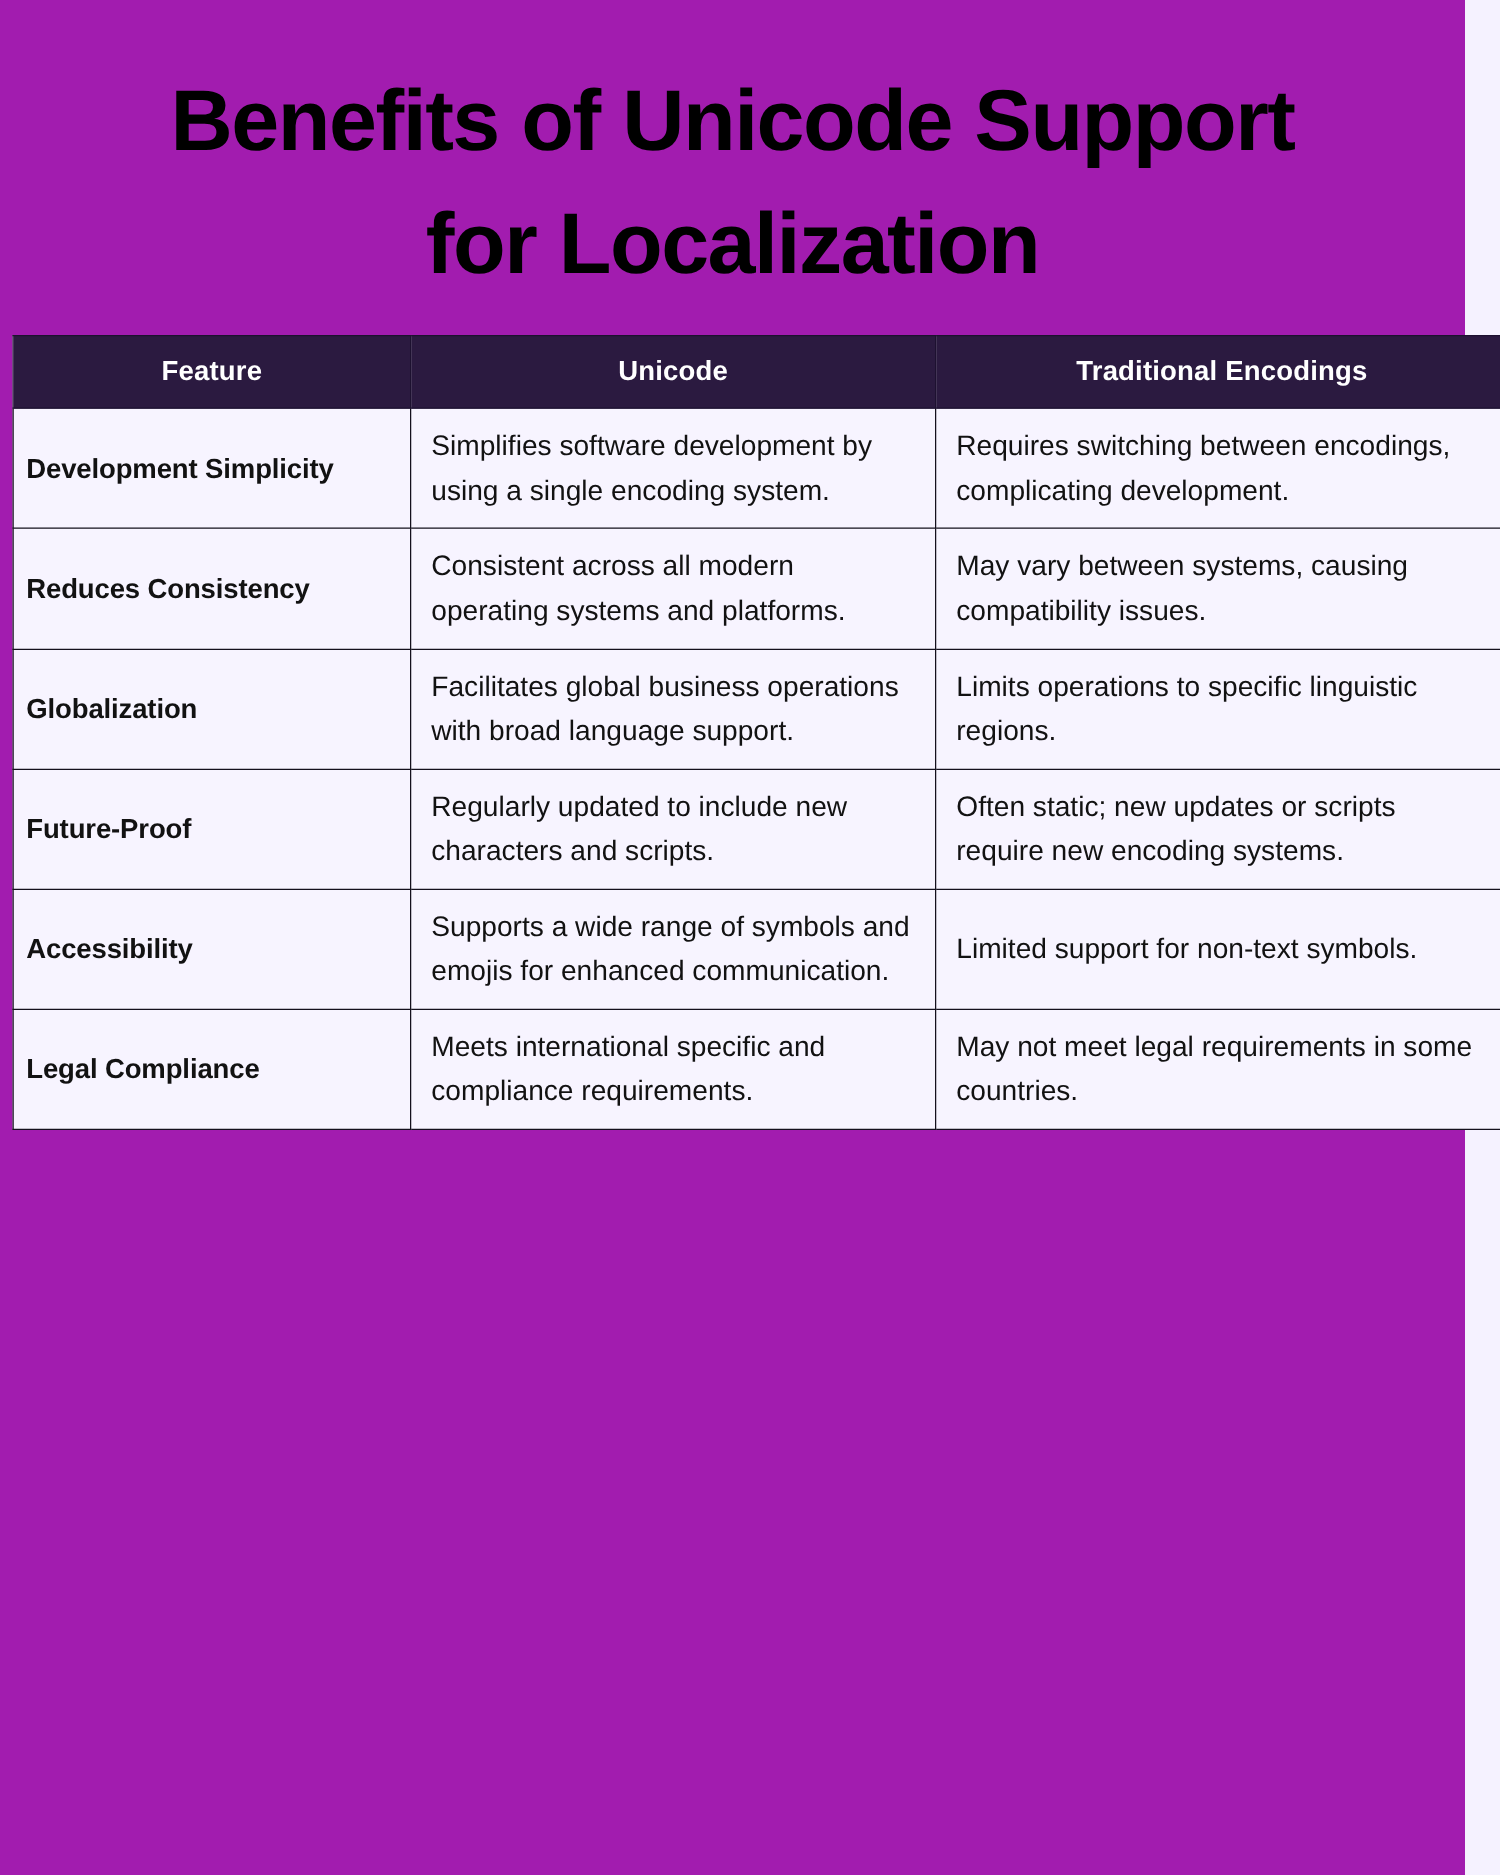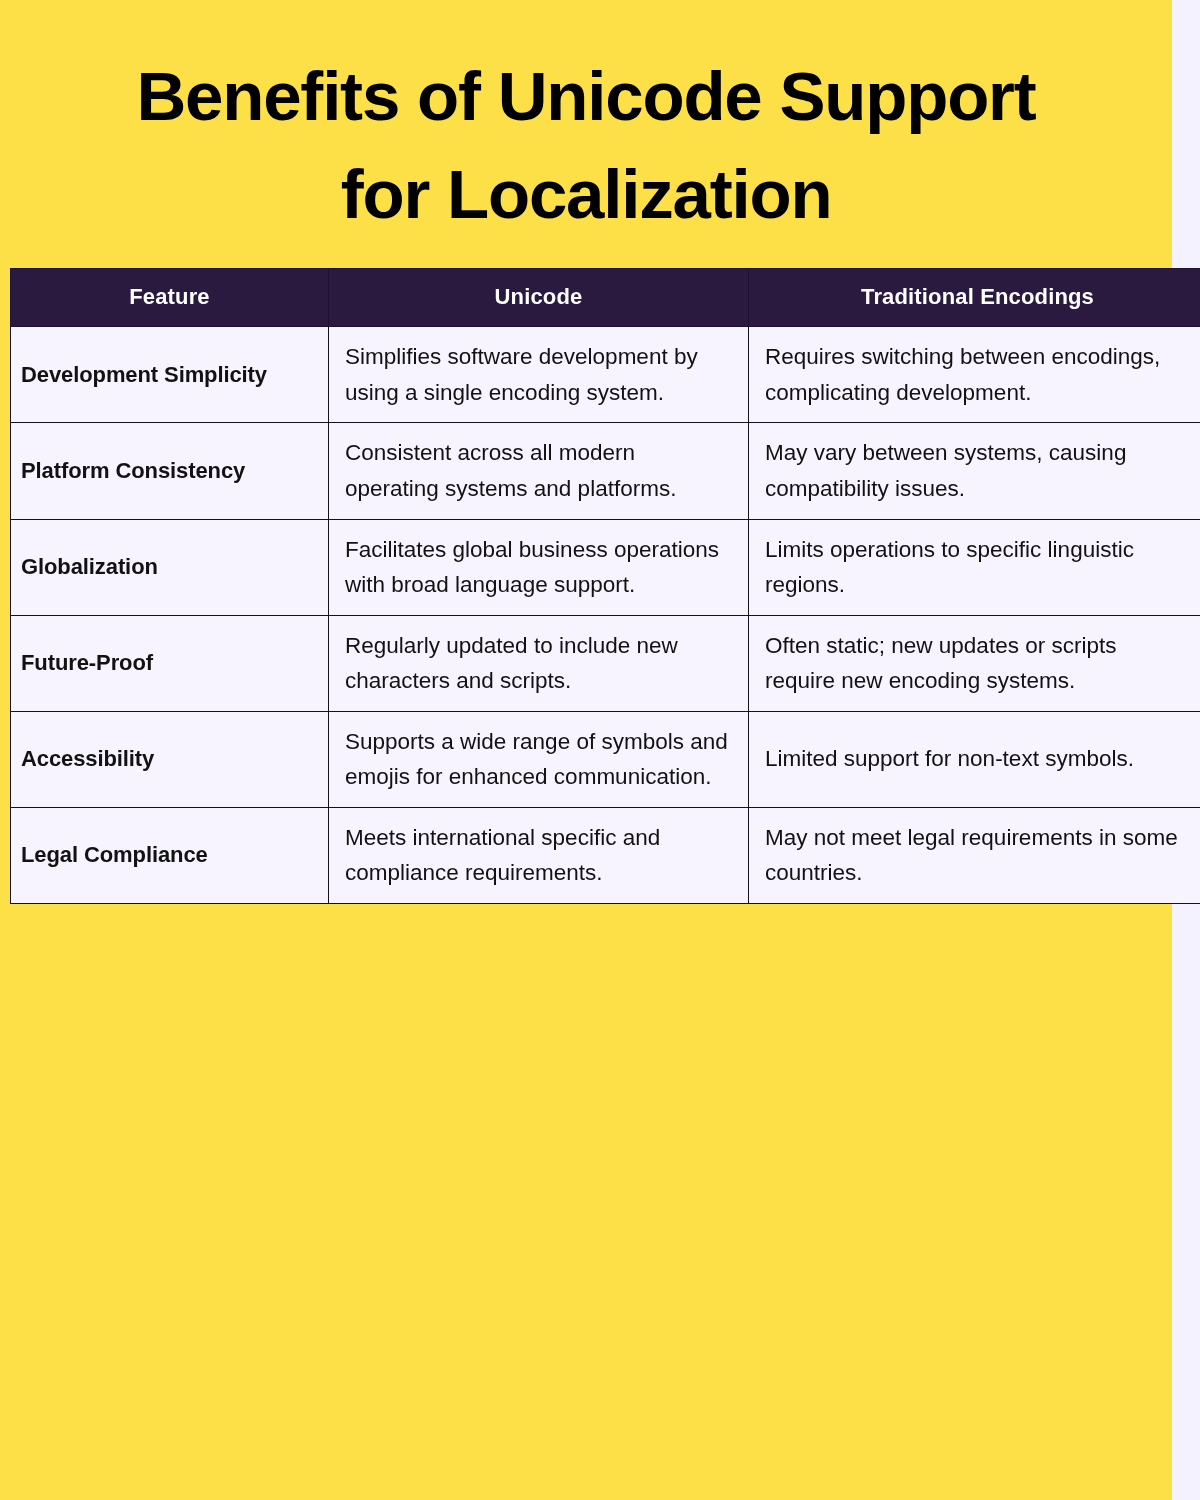--- a/index.html
+++ b/index.html
@@ -12,21 +12,21 @@
     background: #f5f2ff;
     font-family: "Liberation Sans", sans-serif;
     -webkit-font-smoothing: antialiased;
     overflow: hidden;
   }
 
   .page {
     width: 1172px;
     height: 1500px;
     position: relative;
-    background: #fde047;
+    background: #a21caf;
     box-sizing: border-box;
   }
 
   
   .title-block {
     padding: 48px 60px 0 60px;
     text-align: center;
   }
   .title {
     font-family: "Liberation Sans", sans-serif;
@@ -114,21 +114,21 @@
           <th>Traditional Encodings</th>
         </tr>
       </thead>
       <tbody id="table-body">
           <tr>
             <td class="feature">Development Simplicity</td>
             <td class="detail">Simplifies software development by using a single encoding system.</td>
             <td class="detail">Requires switching between encodings, complicating development.</td>
           </tr>
           <tr>
-            <td class="feature">Platform Consistency</td>
+            <td class="feature">Reduces Consistency</td>
             <td class="detail">Consistent across all modern operating systems and platforms.</td>
             <td class="detail">May vary between systems, causing compatibility issues.</td>
           </tr>
           <tr>
             <td class="feature">Globalization</td>
             <td class="detail">Facilitates global business operations with broad language support.</td>
             <td class="detail">Limits operations to specific linguistic regions.</td>
           </tr>
           <tr>
             <td class="feature">Future-Proof</td>

